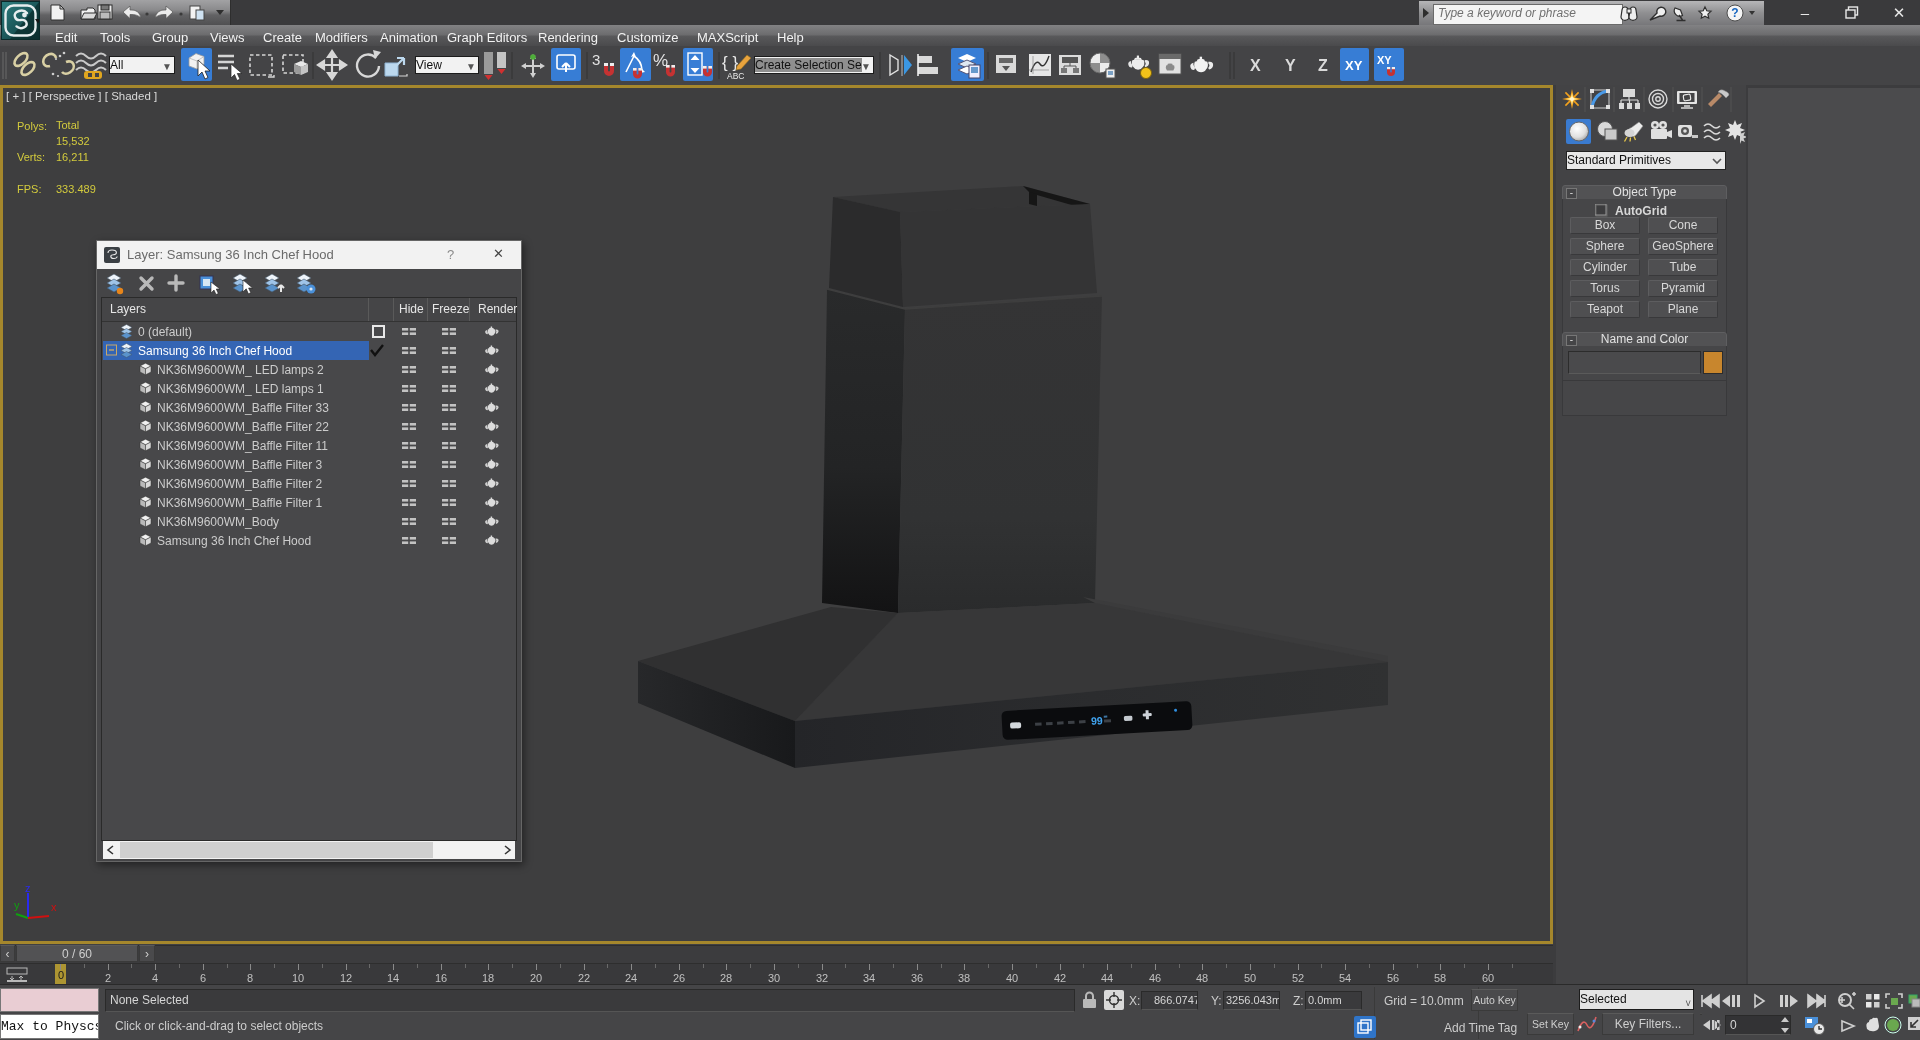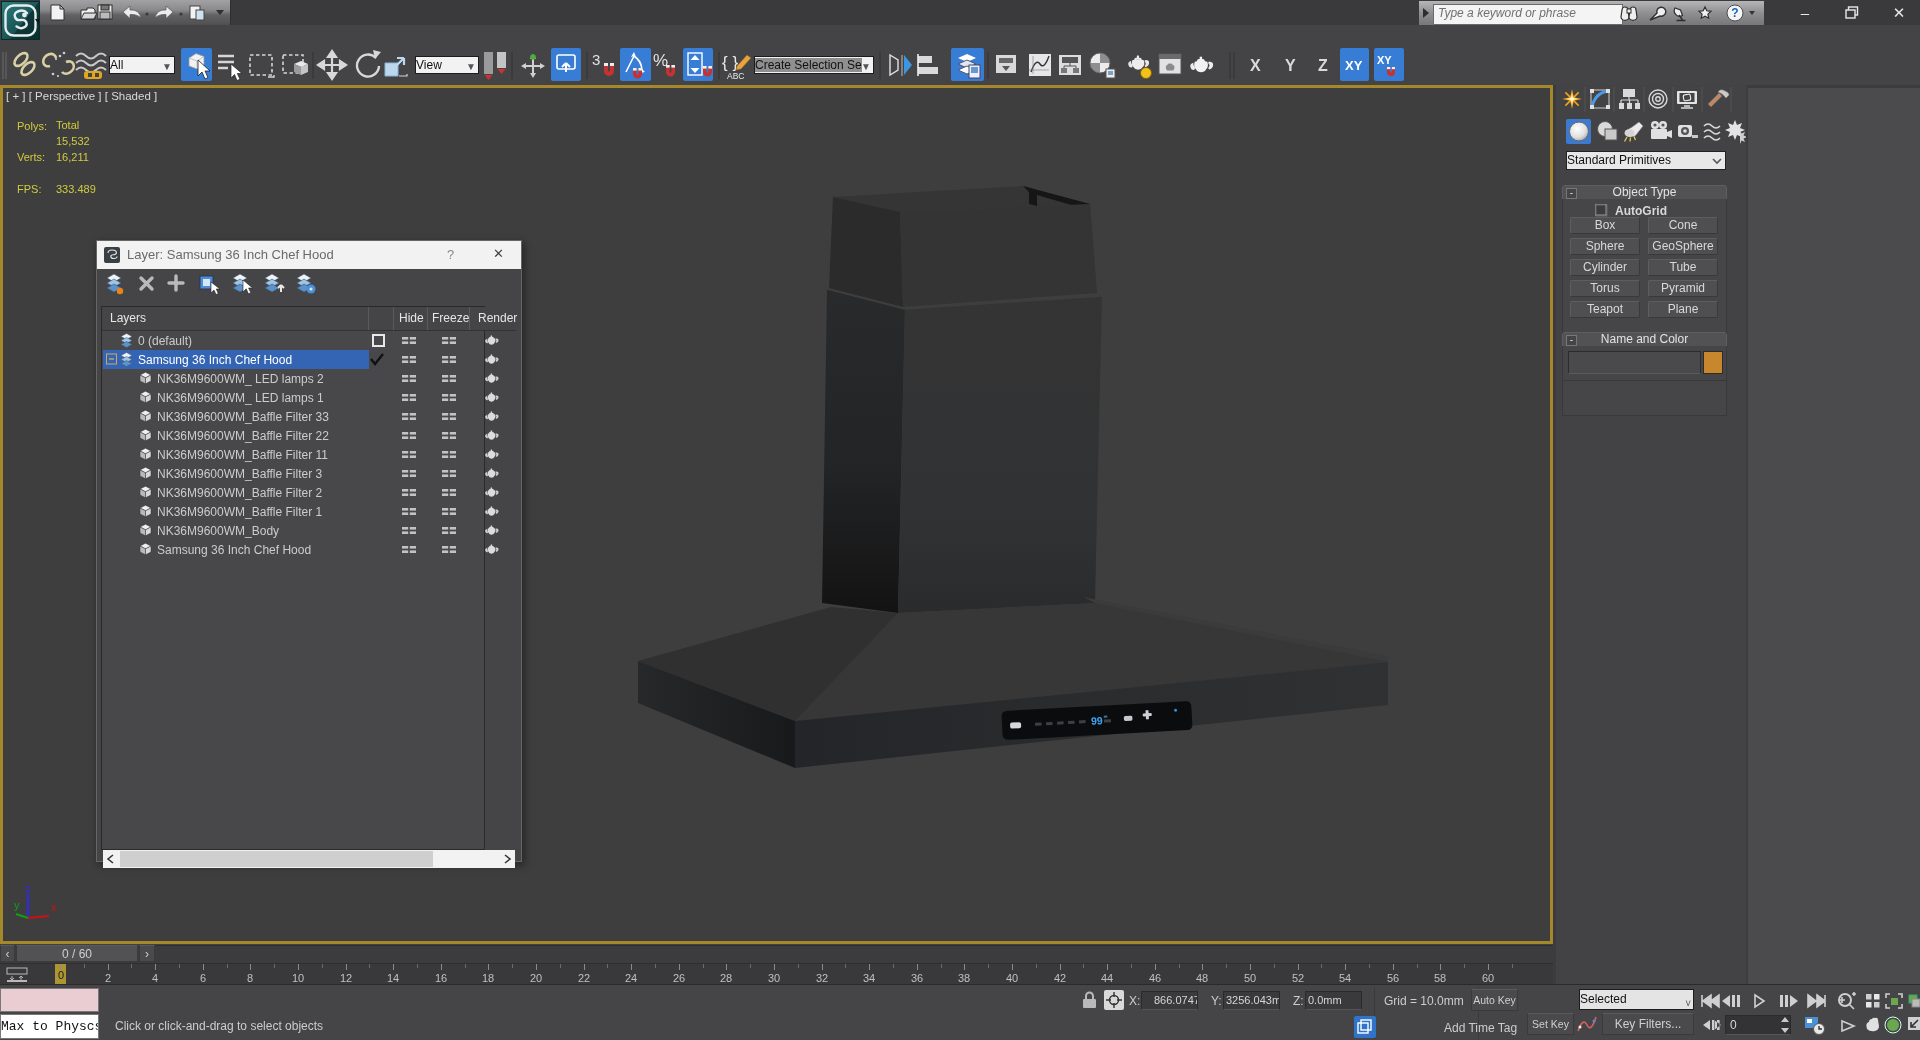--- a/index.html
+++ b/index.html
@@ -43,21 +43,21 @@
     color:#d8d8d8;font-size:12px;text-align:center;line-height:15px;}
   .rollout{position:absolute;left:9px;width:163px;height:14px;background:#525254;
     border:1px solid #5e5e60;border-radius:3px 3px 0 0;color:#e2e2e2;font-size:12px;
     text-align:center;line-height:13px;}
   .rollout .minus{position:absolute;left:3px;top:2px;width:9px;height:9px;border:1px solid #777;
     color:#ddd;font-size:10px;line-height:7px;text-align:center;background:#454547;}
   
   #layerdlg{left:96px;top:240px;width:426px;height:622px;background:#454547;
     border:1px solid #666;box-sizing:border-box;box-shadow:2px 3px 8px rgba(0,0,0,.45);}
   #dlgtitle{left:0;top:0;width:424px;height:28px;background:#f2f2f2;}
-  #dlglist{left:4px;top:65px;width:384px;height:544px;background:#48484a;border:1px solid #2a2a2a;box-sizing:border-box;}
+  #dlglist{left:4px;top:56px;width:416px;height:544px;background:#48484a;border:1px solid #2a2a2a;box-sizing:border-box;}
   .lhead{position:absolute;top:0;height:23px;color:#e6e6e6;font-size:12px;line-height:23px;}
   
   #timeslider{left:0;top:944px;width:1553px;height:19px;background:#404042;}
   #trackbar{left:0;top:963px;width:1553px;height:21px;background:#39393b;border-top:1px solid #2e2e2e;}
     #statusbar{left:0;top:984px;width:1920px;height:56px;background:#454547;border-top:1px solid #2a2a2a;}
   .sbtext{position:absolute;color:#cccccc;font-size:12px;}
   .sbfield{position:absolute;background:#3a3a3c;border:1px solid #2a2a2a;border-bottom-color:#555;
     box-sizing:border-box;color:#d5d5d5;font-size:12px;padding-left:4px;overflow:hidden;white-space:nowrap;}
   .sbbtn{position:absolute;background:#4a4a4c;border:1px solid #3a3a3a;border-top-color:#5a5a5a;
     box-sizing:border-box;color:#cfcfcf;font-size:12px;text-align:center;white-space:nowrap;overflow:hidden;}
@@ -118,20 +118,34 @@
   <path d="M130 7 l6 0 -3 4 z" fill="#333"></path>
  </svg>
 </div>
 <div class="winbtn" style="left:1790px;top:4px">–</div>
 <svg class="abs" style="left:1845px;top:6px" width="14" height="13" viewBox="0 0 14 13">
       <rect x="3.5" y="1" width="9" height="8" fill="none" stroke="#e8e8e8" stroke-width="1.4"></rect>
       <rect x="1" y="4" width="9" height="8" fill="#3a3a3c" stroke="#e8e8e8" stroke-width="1.4"></rect>
     </svg>
 <div class="winbtn" style="left:1884px;top:4px">✕</div>
 
+<div class="abs" id="menubar">
+ <div class="menuitem" style="left:55px">Edit</div>
+ <div class="menuitem" style="left:100px">Tools</div>
+ <div class="menuitem" style="left:152px">Group</div>
+ <div class="menuitem" style="left:210px">Views</div>
+ <div class="menuitem" style="left:263px">Create</div>
+ <div class="menuitem" style="left:315px">Modifiers</div>
+ <div class="menuitem" style="left:380px">Animation</div>
+ <div class="menuitem" style="left:447px">Graph Editors</div>
+ <div class="menuitem" style="left:538px">Rendering</div>
+ <div class="menuitem" style="left:617px">Customize</div>
+ <div class="menuitem" style="left:697px">MAXScript</div>
+ <div class="menuitem" style="left:777px">Help</div>
+</div>
 
 <div class="abs" id="maintb">
  <div class="bluebtn" style="left:181px;top:2px;width:31px;height:33px"></div>
  <div class="bluebtn" style="left:551px;top:2px;width:30px;height:33px"></div>
  <div class="bluebtn" style="left:620px;top:2px;width:31px;height:33px"></div>
  <div class="bluebtn" style="left:683px;top:2px;width:30px;height:33px"></div>
  <div class="bluebtn" style="left:951px;top:2px;width:33px;height:33px"></div>
  <div class="bluebtn" style="left:1340px;top:2px;width:29px;height:33px"></div>
  <div class="bluebtn" style="left:1374px;top:2px;width:30px;height:33px"></div>
  <svg class="abs" style="left:0;top:0" width="1553" height="39" viewBox="0 0 1553 39">
@@ -793,20 +807,21 @@
  <div class="rollout" style="top:247px"><span class="minus">-</span>Name and Color</div>
  <div class="abs" style="left:9px;top:261px;width:163px;height:34px;border:1px solid #39393b;border-top:none;background:#464648"></div>
  <div class="abs" style="left:15px;top:266px;width:133px;height:23px;background:#4a4a4c;border:1px solid #2c2c2c;border-bottom-color:#5a5a5a;box-sizing:border-box"></div>
  <div class="abs" style="left:150px;top:266px;width:20px;height:23px;background:#c8862d;border:1px solid #2c2c2c;box-sizing:border-box"></div>
 </div>
 
 <div class="abs" id="statusbar">
  <div class="abs" style="left:0;top:3px;width:99px;height:24px;background:#e9cdd3;border:1px solid #777;box-sizing:border-box"></div>
  <div class="abs" style="left:0;top:29px;width:99px;height:25px;background:#ffffff;border:1px solid #777;box-sizing:border-box;
    font-family:'Liberation Mono',monospace;font-size:13px;color:#111;line-height:23px;white-space:nowrap;overflow:hidden">Max to Physcs</div>
+ <div class="sbfield" style="left:105px;top:4px;width:970px;height:23px;line-height:21px">None Selected</div>
  <div class="sbtext" style="left:115px;top:34px">Click or click-and-drag to select objects</div>
  <svg class="abs" style="left:1081px;top:6px" width="17" height="19" viewBox="0 0 17 19">
   <rect x="2" y="8" width="13" height="9" rx="1" fill="#b9b9b9"></rect>
   <path d="M5 8 v-3 a3.5 3.5 0 0 1 7 0 v3" stroke="#b9b9b9" stroke-width="2" fill="none"></path>
  </svg>
  <div class="abs" style="left:1104px;top:5px;width:20px;height:20px;background:#d9d9d9;border-radius:2px"></div>
  <svg class="abs" style="left:1104px;top:5px" width="20" height="20" viewBox="0 0 20 20">
   <circle cx="10" cy="10" r="4.5" fill="none" stroke="#333" stroke-width="1.4"></circle>
   <path d="M10 2 v5 M10 13 v5 M2 10 h5 M13 10 h5" stroke="#333" stroke-width="1.4"></path>
  </svg>

